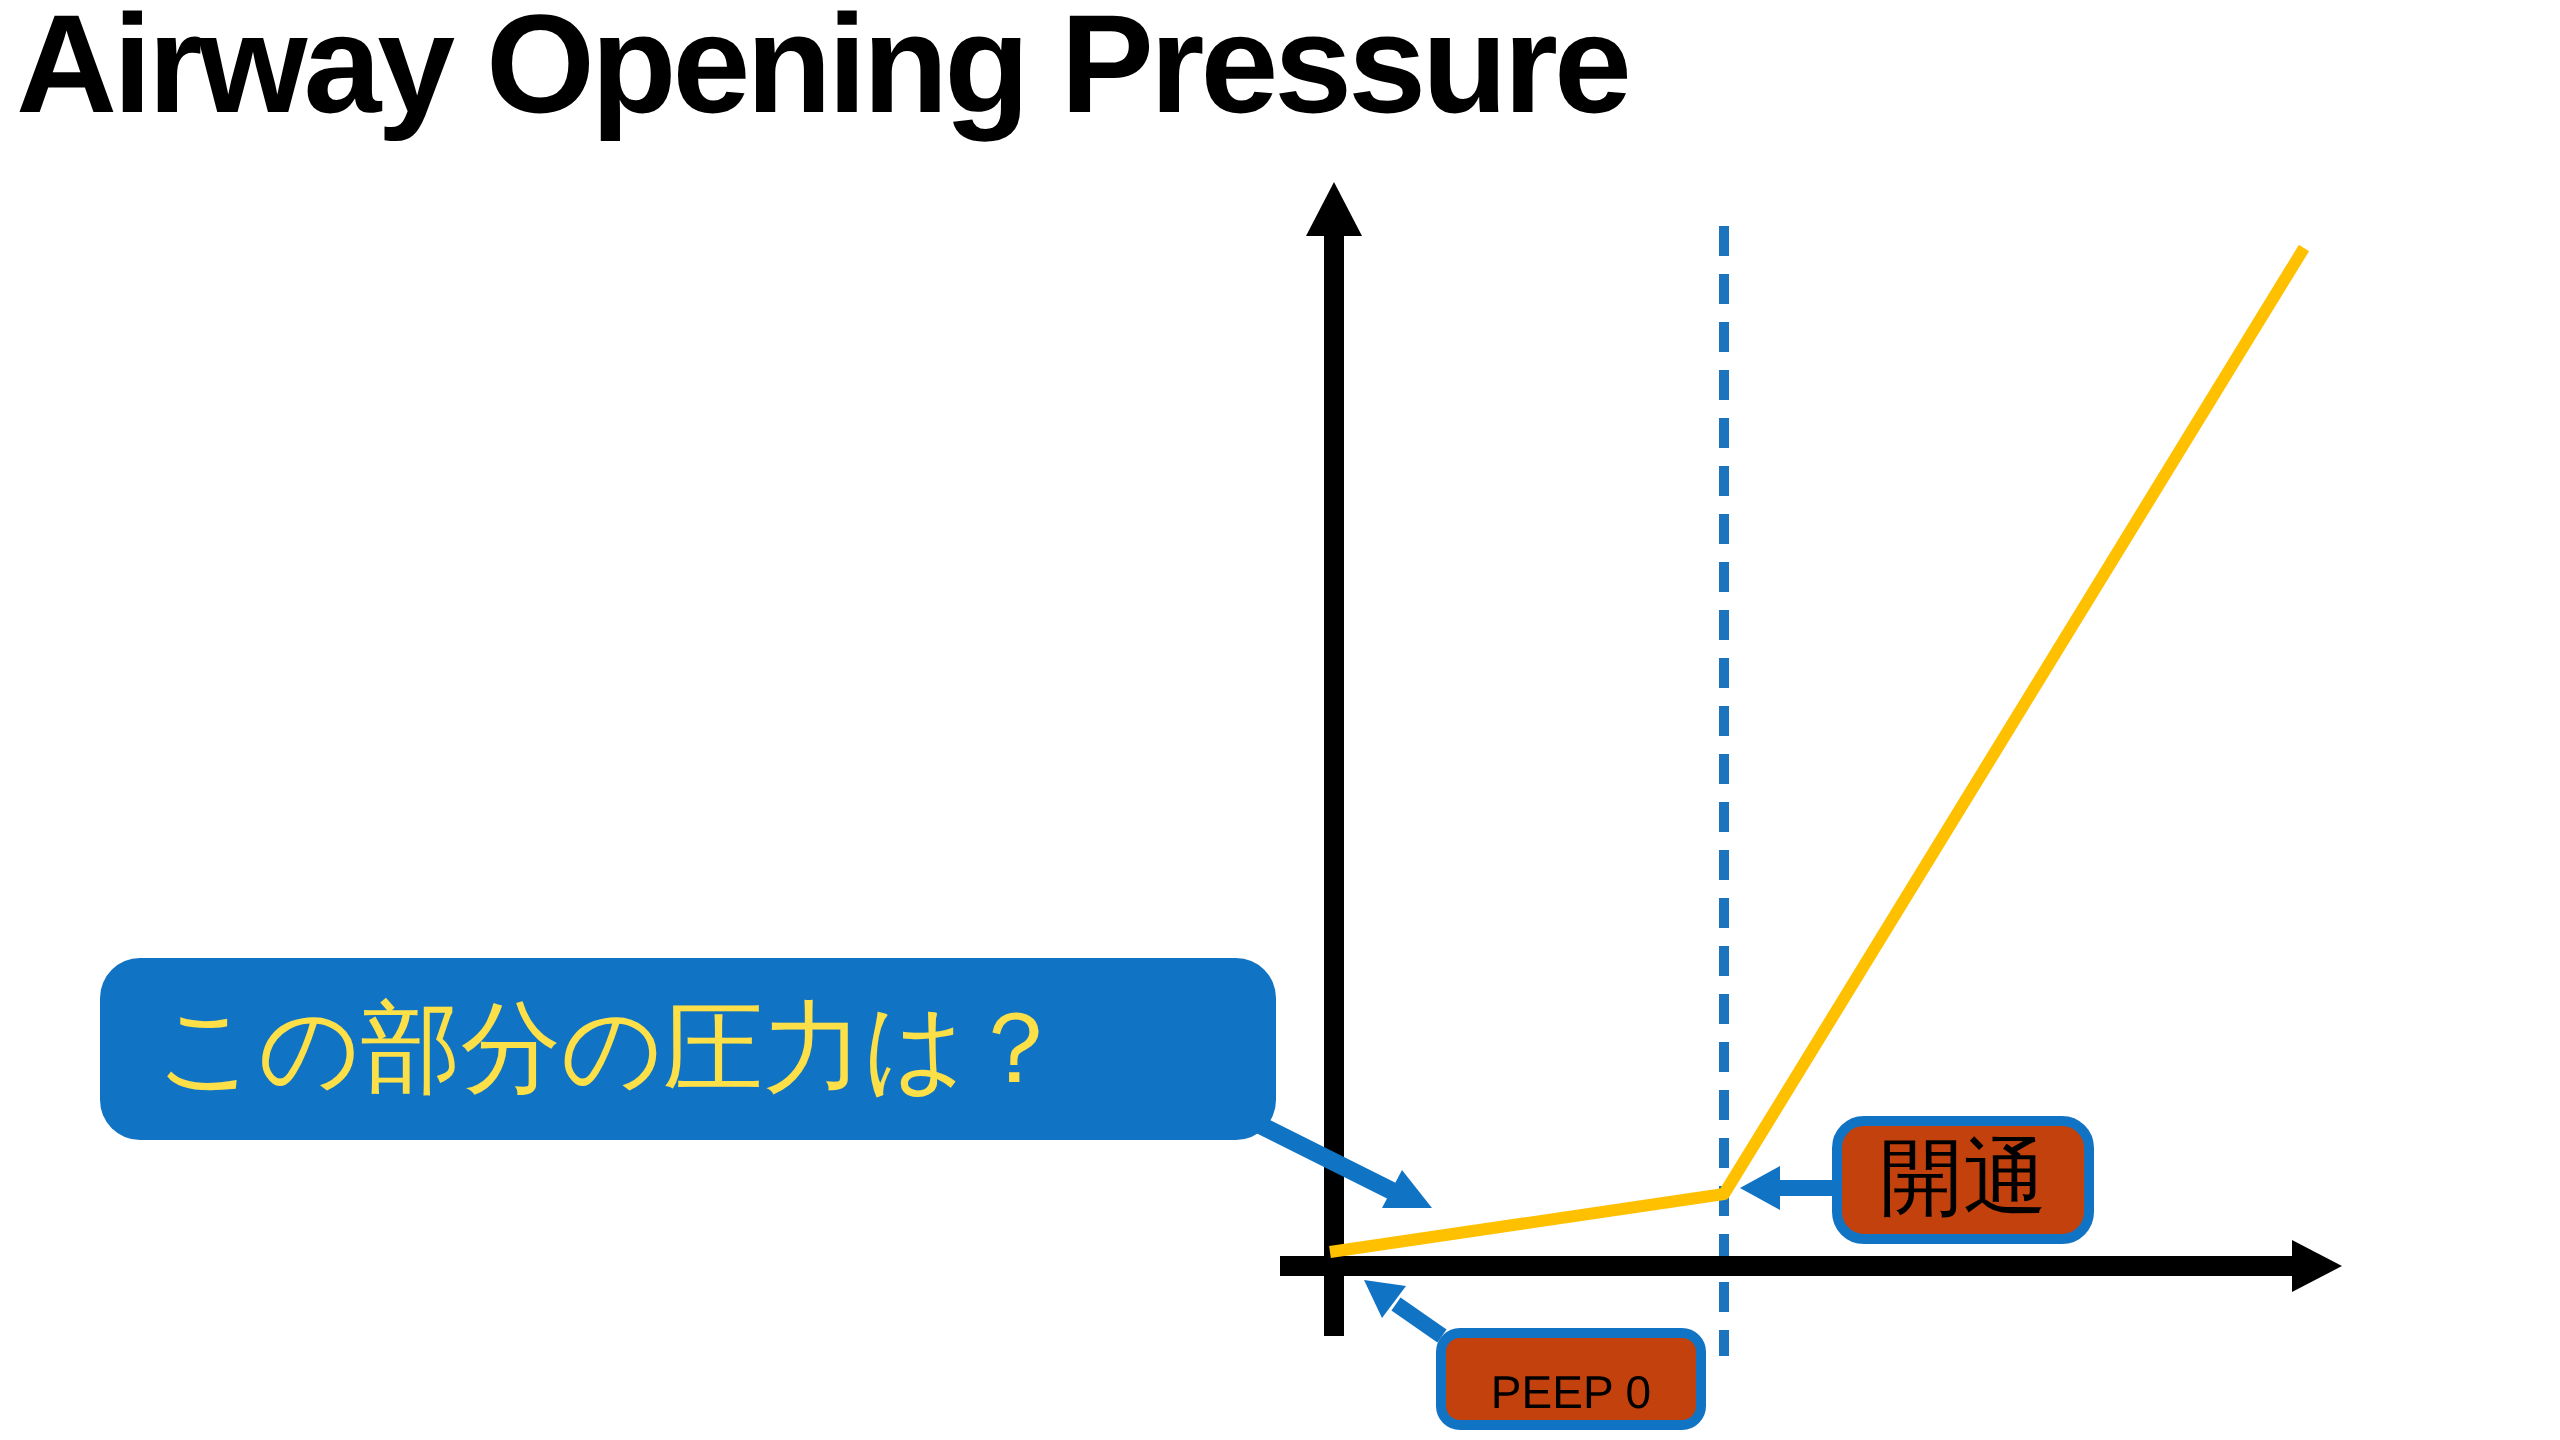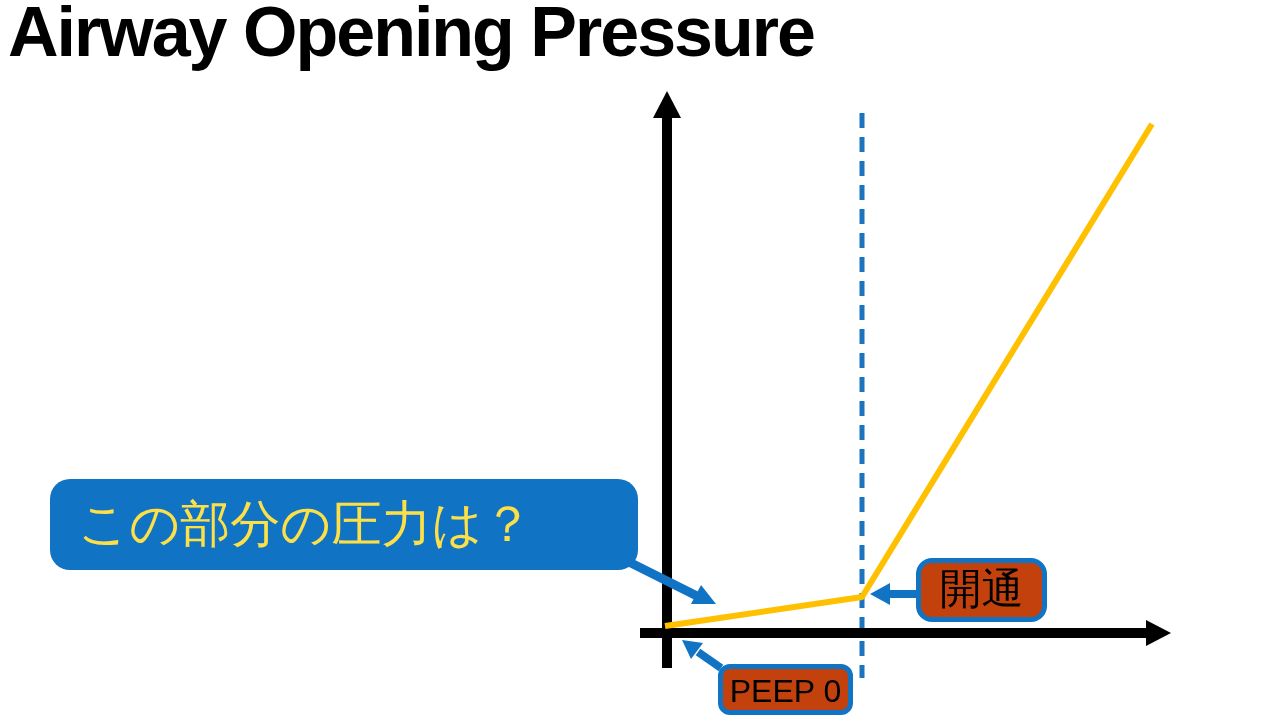--- a/index.html
+++ b/index.html
@@ -77,21 +77,21 @@
     height: 64px;
     border-radius: 16px;
     font-size: 42px;
   }
   .peep-box {
     left: 718px;
     top: 664px;
     width: 135px;
     height: 51px;
     border-radius: 12px;
-    font-size: 32px;
+    font-size: 23px;
   }
   .outlined-box span { white-space: nowrap; }
 </style>
 </head>
 <body>
 
 <div class="slide">
 
   <h1 class="slide-title">Airway Opening Pressure</h1>
 

